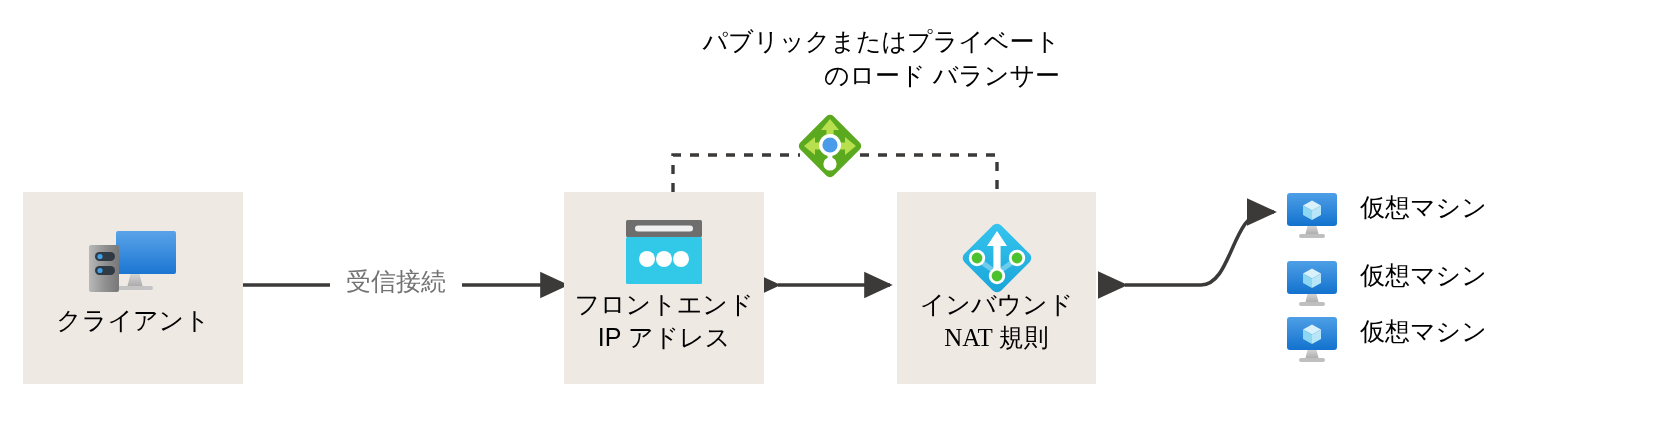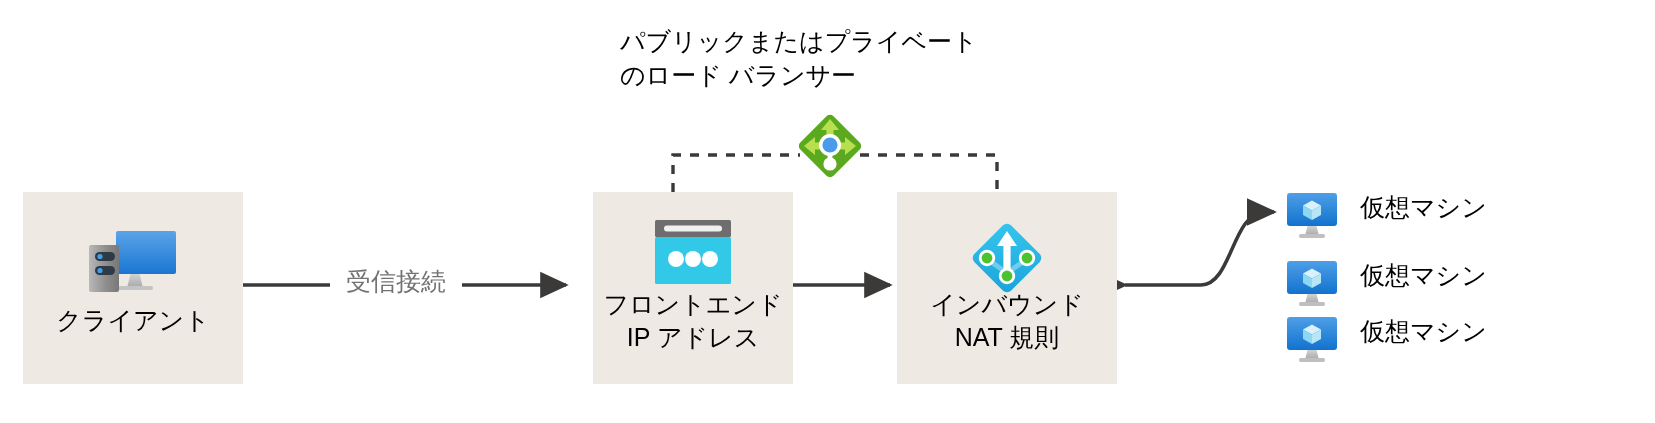--- a/index.html
+++ b/index.html
@@ -24,36 +24,36 @@
     top: 0;
     width: 1655px;
     height: 423px;
   }
   
   #lb-title {
     position: absolute;
     left: 620px;
     top: 24px;
     width: 440px;
-    text-align: left;
+    text-align: right;
     font-size: 25px;
     line-height: 34px;
     color: #000000;
     white-space: pre-line;
     letter-spacing: 0px;
   }
   
   .node-box {
     position: absolute;
     background: #efe9e4;
     box-sizing: border-box;
   }
   #box-client   { left: 23px;  top: 192px; width: 220px; height: 192px; }
-  #box-frontend { left: 593px; top: 192px; width: 200px; height: 192px; }
-  #box-nat      { left: 897px; top: 192px; width: 220px; height: 192px; }
+  #box-frontend { left: 564px; top: 192px; width: 200px; height: 192px; }
+  #box-nat      { left: 897px; top: 192px; width: 199px; height: 192px; font-family: Liberation Serif, serif; }
 
   .node-label {
     position: absolute;
     left: 0;
     width: 100%;
     text-align: center;
     font-size: 25px;
     line-height: 33px;
     color: #000000;
     white-space: pre-line;

